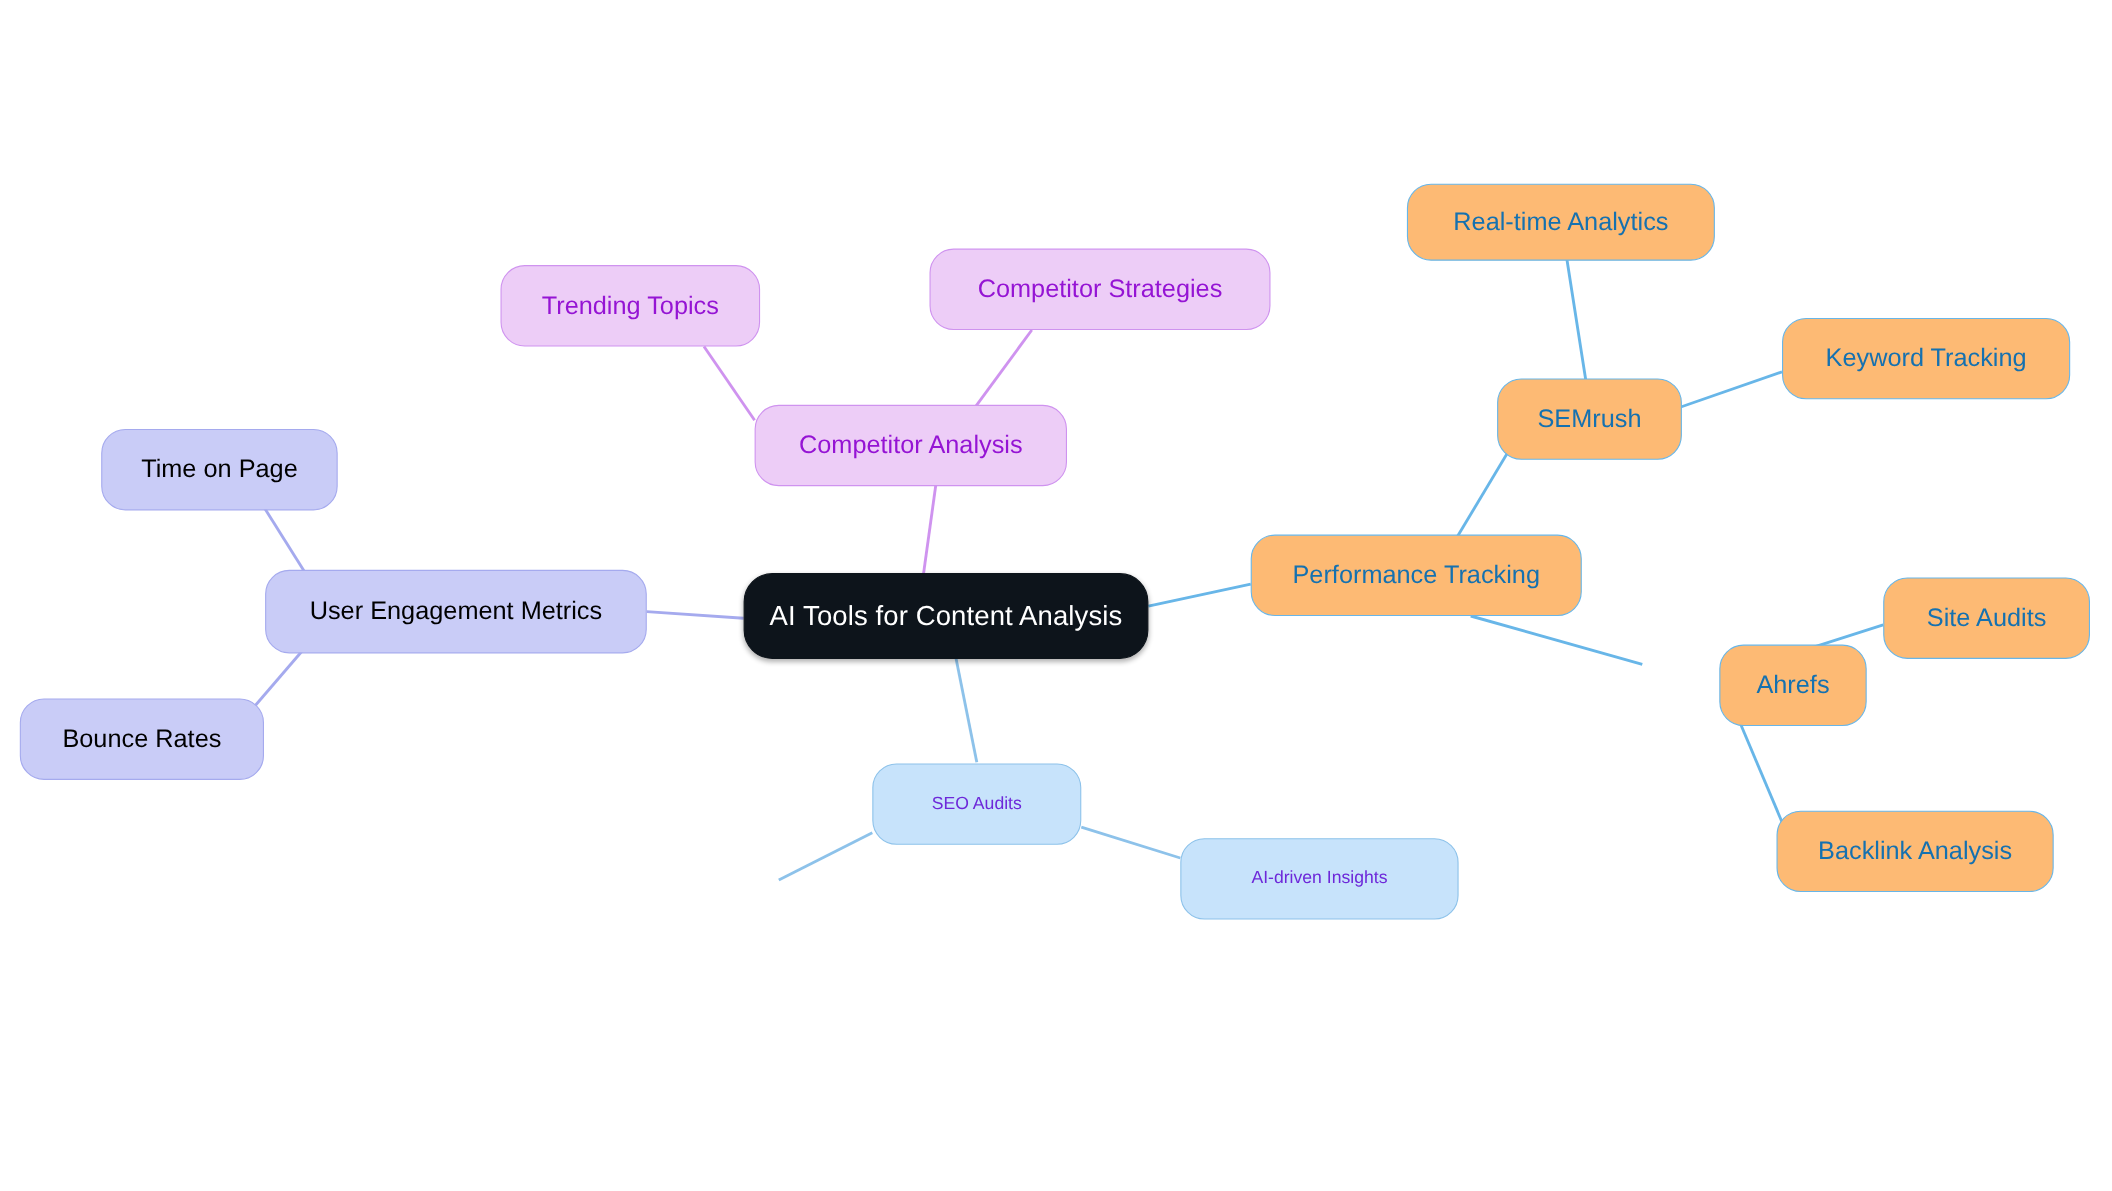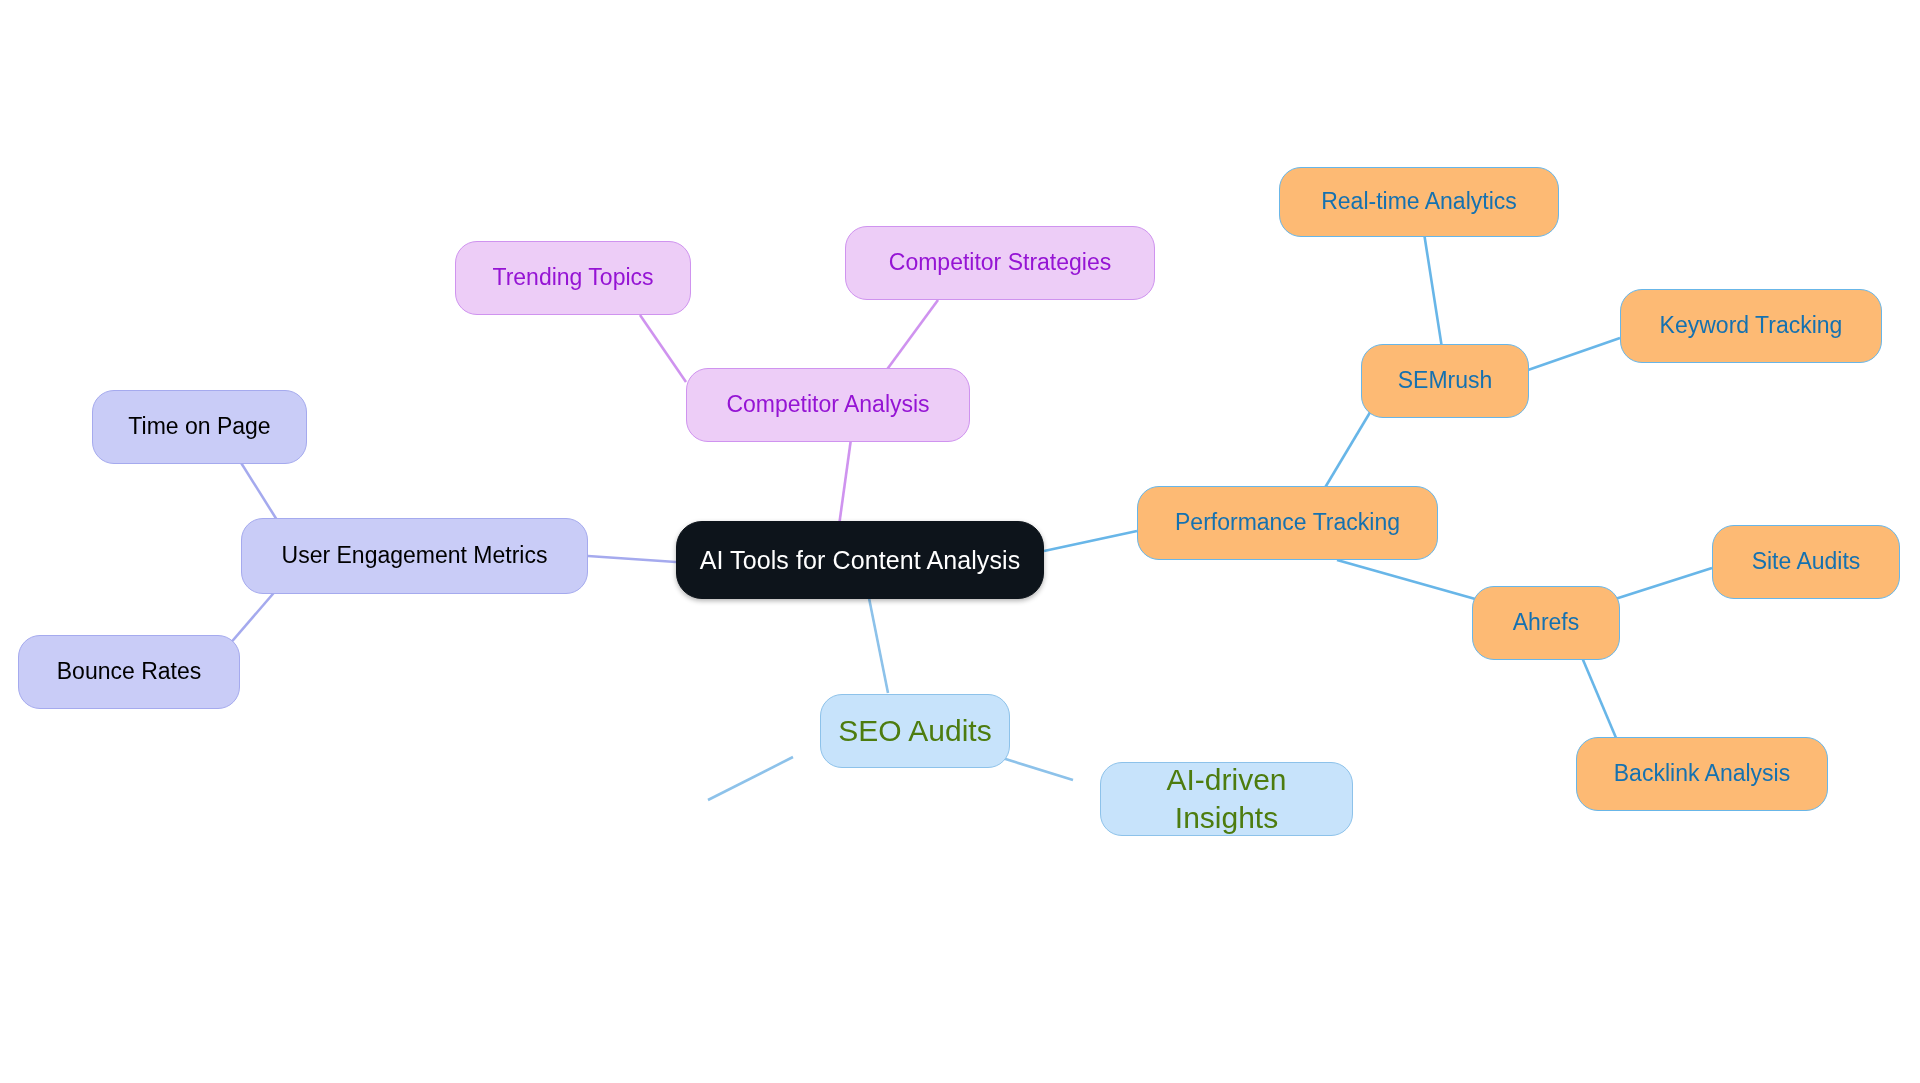--- a/index.html
+++ b/index.html
@@ -71,23 +71,22 @@
   }
   .node-blue-mid {
     background: #fdba74;
     border-color: #68b6e8;
     color: #1571b0;
     font-size: 23px;
   }
   .node-blue-light {
     background: #c7e3fb;
     border-color: #8dc2ea;
-    color: #4d7c0f;
-    font-size: 30px;
-    margin-left: 27px;
+    color: #6d28d9;
+    font-size: 16px;
   }
 </style>
 </head>
 <body>
 
 <div id="mindmap-canvas">
 
   <svg id="edge-layer" viewBox="0 0 1920 1083" xmlns="http://www.w3.org/2000/svg">
 
     <path d="M 838 533 L 855 410" stroke="#cf93ef" stroke-width="2.6" fill="none"></path>
@@ -138,24 +137,24 @@
   <div class="node node-periwinkle" style="left:18px; top:635px; width:222px; height:74px;">Bounce Rates</div>
 
   <div class="node node-blue-mid" style="left:1137px; top:486px; width:301px; height:74px;">Performance Tracking</div>
 
   <div class="node node-blue-mid" style="left:1361px; top:344px; width:168px; height:74px;">SEMrush</div>
 
   <div class="node node-blue-mid" style="left:1279px; top:167px; width:280px; height:70px;">Real-time Analytics</div>
 
   <div class="node node-blue-mid" style="left:1620px; top:289px; width:262px; height:74px;">Keyword Tracking</div>
 
-  <div class="node node-blue-mid" style="left:1472px; top:586px; width:148px; height:74px;">Ahrefs</div>
+  <div class="node node-blue-mid" style="left:1563px; top:586px; width:134px; height:74px;">Ahrefs</div>
 
   <div class="node node-blue-mid" style="left:1712px; top:525px; width:188px; height:74px;">Site Audits</div>
 
-  <div class="node node-blue-mid" style="left:1576px; top:737px; width:252px; height:74px;">Backlink Analysis</div>
+  <div class="node node-blue-mid" style="left:1615px; top:737px; width:252px; height:74px;">Backlink Analysis</div>
 
   <div class="node node-blue-light" style="left:793px; top:694px; width:190px; height:74px;">SEO Audits</div>
 
   <div class="node node-blue-light" style="left:1073px; top:762px; width:253px; height:74px;">AI-driven Insights</div>
 
 
 </div>
 
 </body></html>

